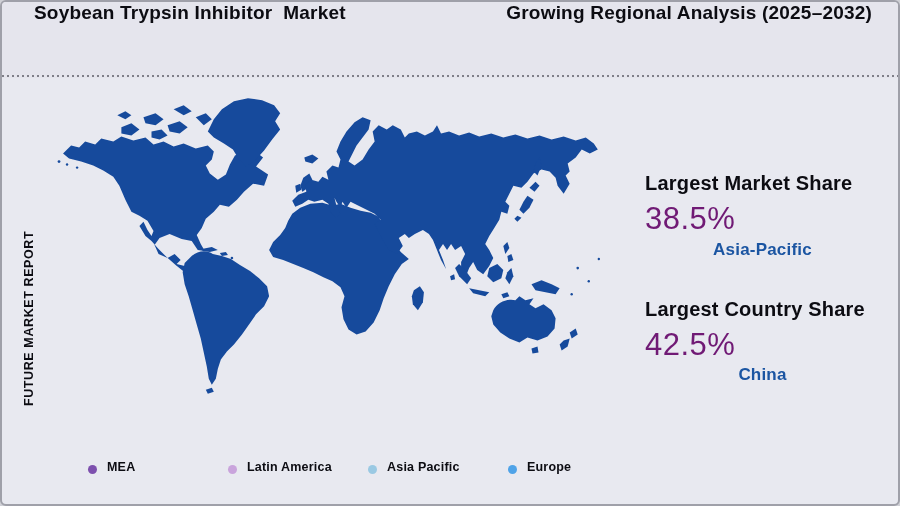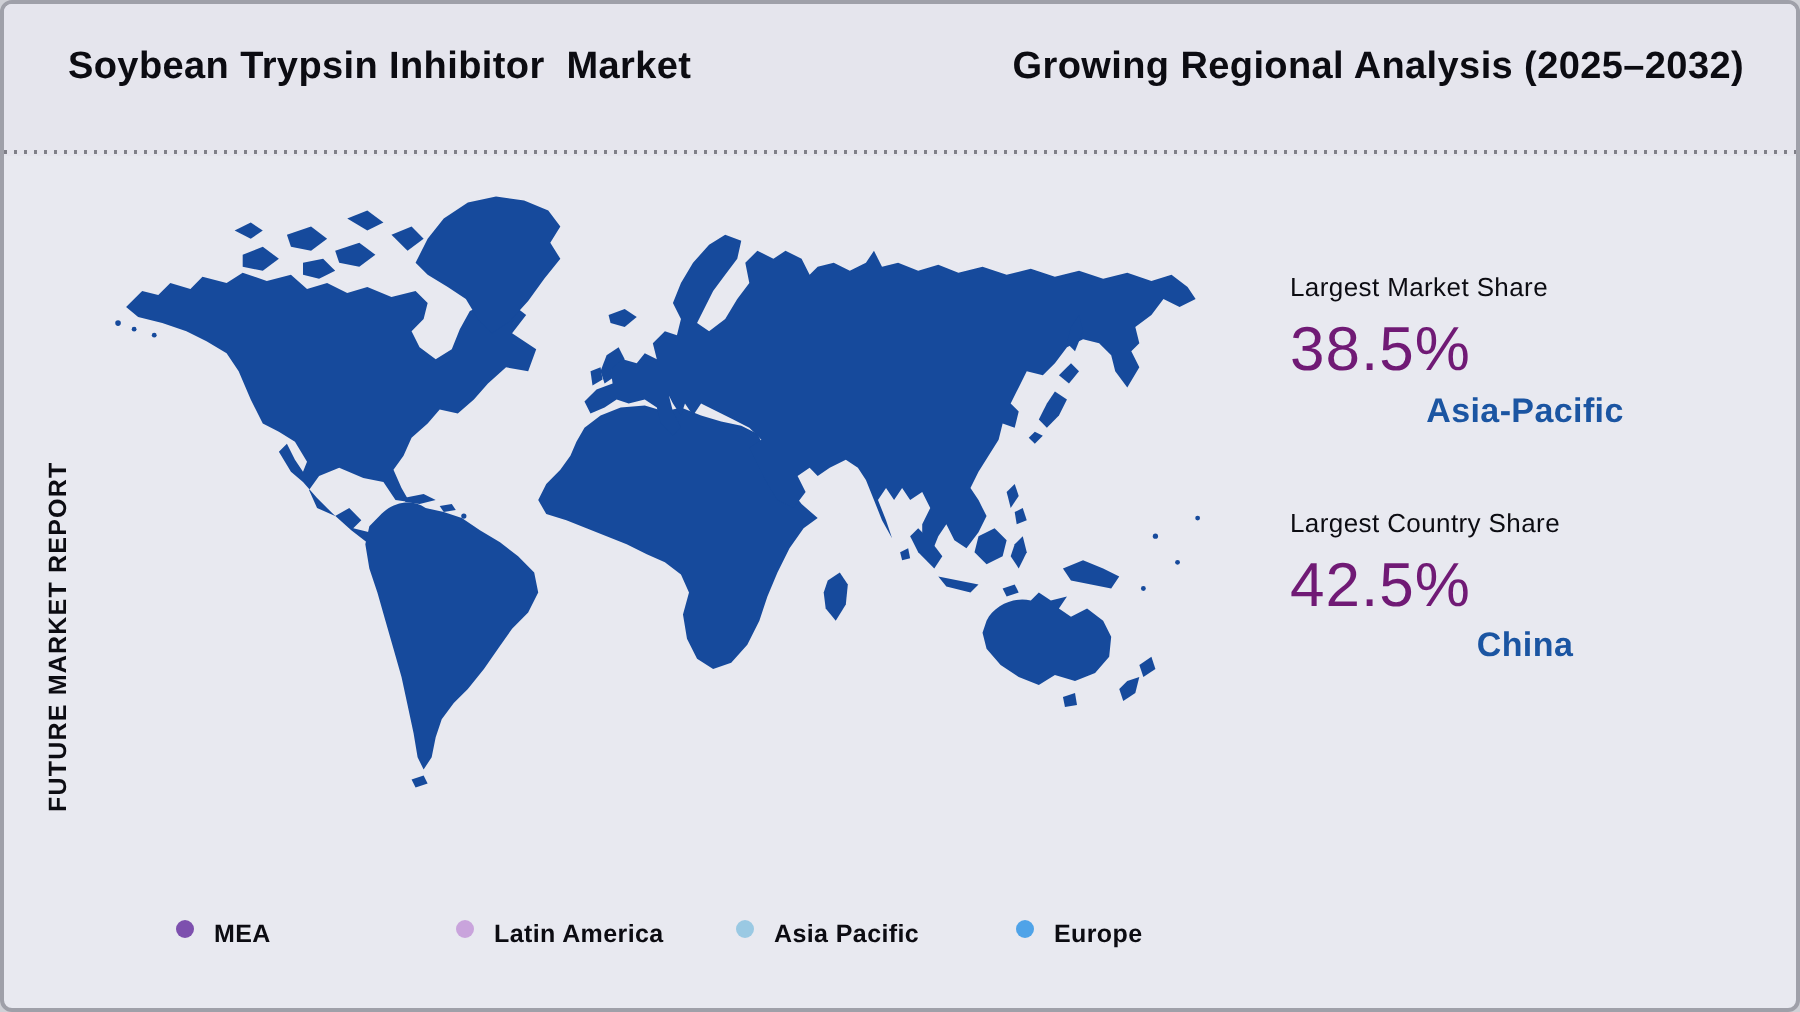--- a/index.html
+++ b/index.html
@@ -12,21 +12,21 @@
     border-radius:6px;
     overflow:hidden;
     font-family:"Liberation Sans",sans-serif;
   }
   
   .header{
     position:relative;
     height:76px;
     background:#e5e5ed;
     display:flex;
-    align-items:center;
+    align-items:flex-start;
     justify-content:space-between;
     padding:0 26px 12px 32px;
   }
   .title{
     font-size:19px;
     font-weight:bold;
     color:#0c0c12;
     letter-spacing:.2px;
     white-space:pre;
   }
@@ -62,38 +62,38 @@
   .map-wrap svg{display:block;width:100%;height:100%;}
   .map-wrap path,.map-wrap ellipse,.map-wrap circle{fill:#164a9c;}
   
   .stats{
     position:absolute;
     left:643px;top:58px;
     width:235px;
   }
   .stat-block{margin-bottom:38px;}
   .stat-label{
-    font-size:13px;font-weight:normal;color:#0c0c12;letter-spacing:.2px;
+    font-size:20px;font-weight:bold;color:#0c0c12;letter-spacing:.2px;margin-top:36px;
   }
   .stat-value{
     font-size:31px;font-weight:normal;color:#701a75;
     margin-top:8px;line-height:1.05;letter-spacing:.5px;
   }
   .stat-region{
     font-size:17px;font-weight:bold;color:#1b55a2;margin-top:4px;letter-spacing:.2px;text-align:center;
   }
   
   .legend{
     position:absolute;
     left:86px;bottom:32px;
     display:flex;
   }
   .legend-item{
     width:140px;
-    display:flex;align-items:flex-start;
+    display:flex;align-items:flex-end;
   }
   .legend-dot{
     width:9px;height:9px;border-radius:50%;
     margin-right:10px;flex:0 0 auto;
   }
   .legend-label{
     font-size:12.5px;font-weight:bold;color:#0c0c12;letter-spacing:.2px;
   }
 </style>
 </head>

